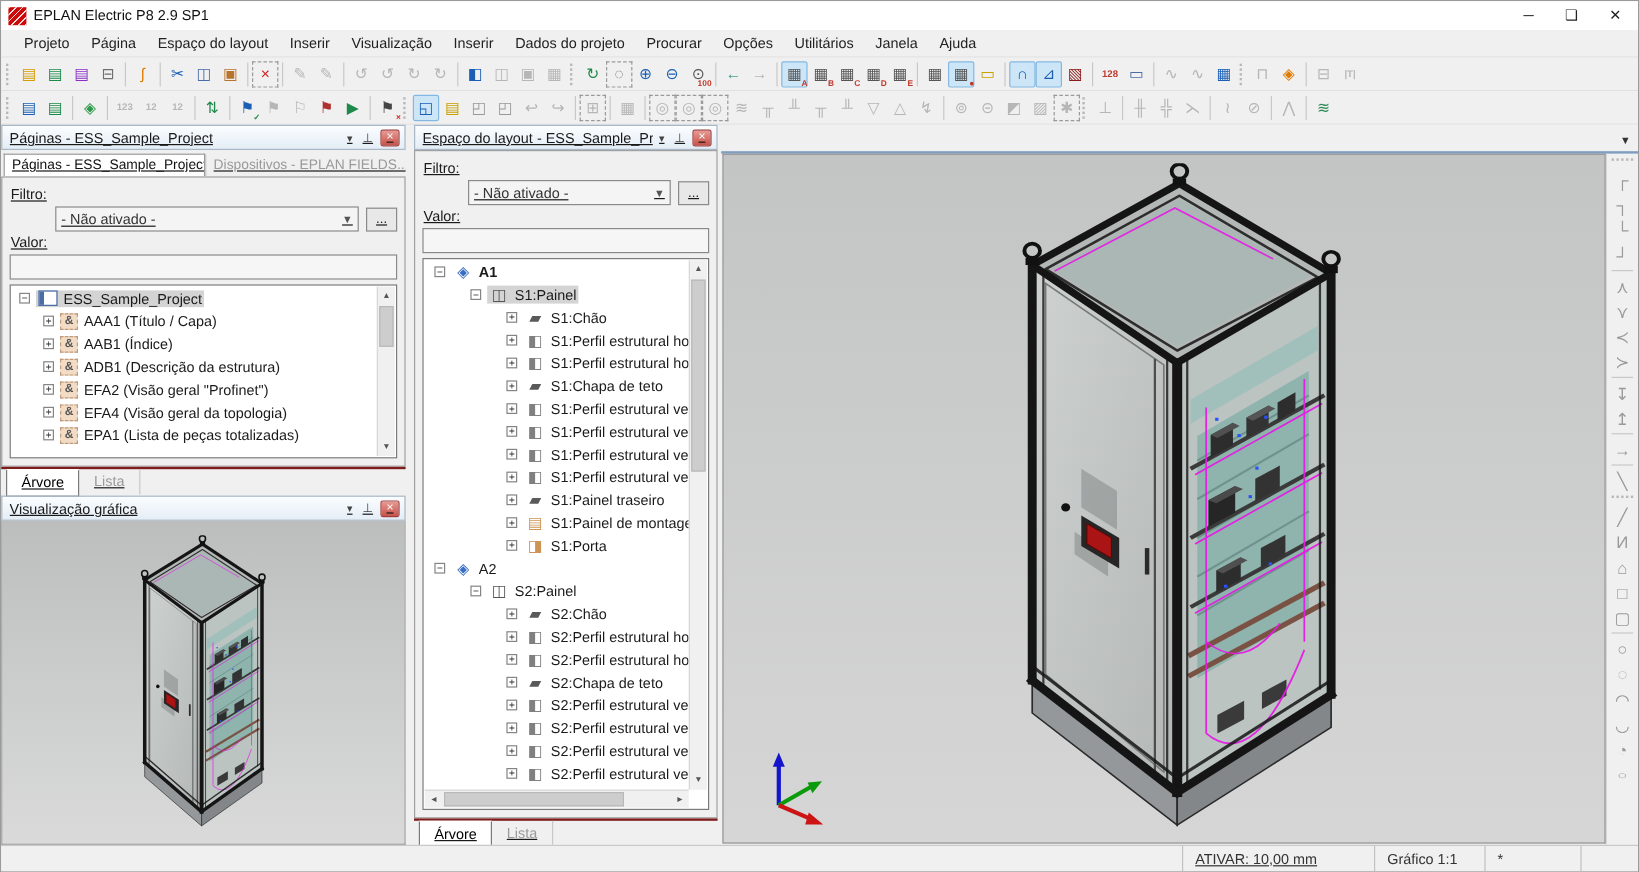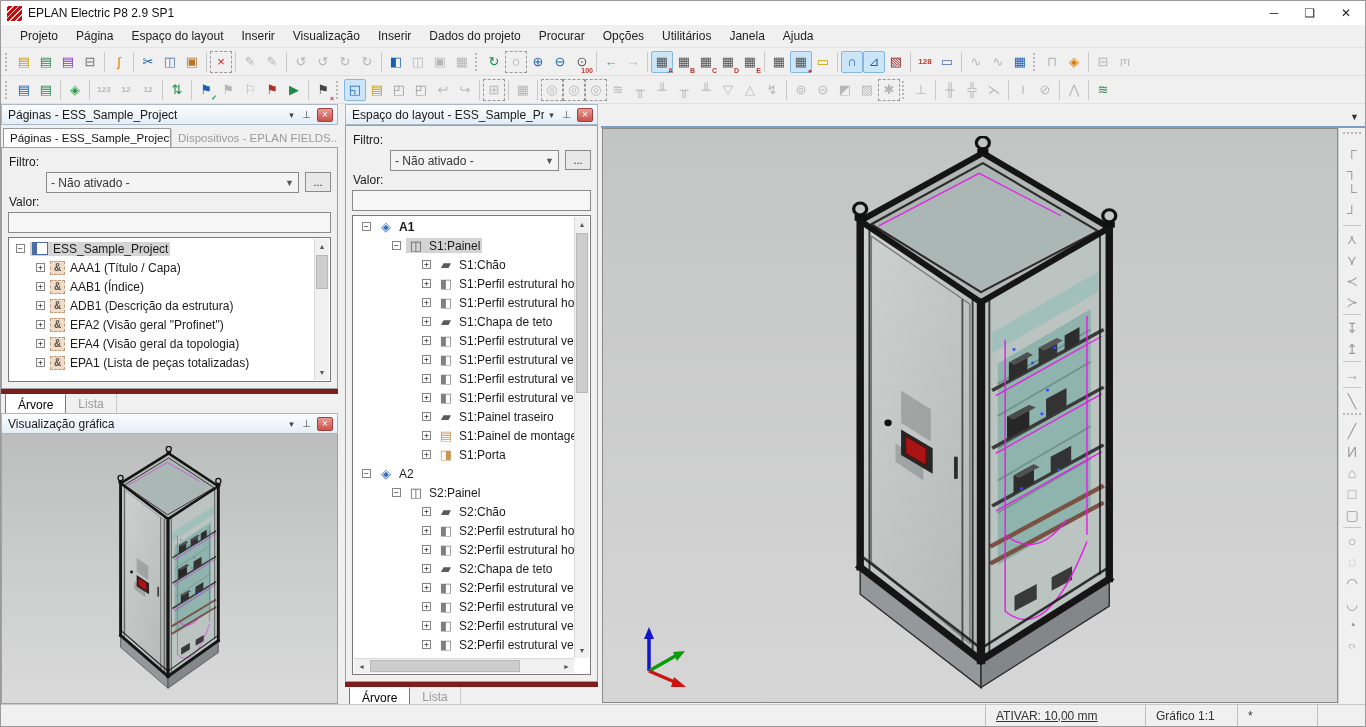--- a/index.html
+++ b/index.html
@@ -30,39 +30,39 @@
   .tb-item .txt { font-size:8px; font-weight:bold; letter-spacing:0; }
   .tb-sep { width:1px; height:20px; background:#c8c8c8; margin:0 3px; flex:none; }
   .tb-handle { width:4px; height:18px; border-left:2px dotted #b8b8b8; margin:0 4px 0 2px; flex:none; }
 
   
   .mainrow { flex:1; display:flex; min-height:0; background:#f0f0f0; }
   .splitter { width:7px; flex:none; }
   .splitter2 { width:3px; flex:none; }
 
   
-  .panel { display:flex; flex-direction:column; min-height:0; }
+  .panel { display:flex; flex-direction:column; min-height:0;text-decoration:underline; }
   .p-left { width:337px; flex:none; }
   .p-mid  { width:253px; flex:none; display:flex; flex-direction:column; }
   .phead { height:21px; background:linear-gradient(#fbfdff,#e4edf6); border:1px solid #a8b8c8;
     display:flex; align-items:center; padding:0 4px 0 6px; flex:none; }
   .phead .ptitle { flex:1; font-size:12px; color:#1a1a1a; white-space:nowrap; overflow:hidden; }
   .phbtn { width:15px; height:15px; display:flex; align-items:center; justify-content:center; font-size:9px; color:#444; flex:none; }
   .phclose { background:linear-gradient(#e89a92,#c8534a); border:1px solid #a04040; color:#fff; font-size:10px; line-height:1;
     width:16px; height:14px; border-radius:2px; margin-left:3px; }
   .pin-rot { transform:rotate(0deg); font-size:10px; }
 
   .ptabs { height:22px; display:flex; align-items:flex-end; padding-left:2px; background:#f0f0f0; flex:none; }
   .ptab { padding:3px 6px; font-size:11.5px; white-space:nowrap; overflow:hidden; max-width:175px; }
   .ptab.active { background:#fff; border:1px solid #9a9a9a; border-bottom:none; color:#111; }
   .ptab.inactive { color:#9a9a9a; border-left:1px solid #c8c8c8; }
 
   .groupbox { border:1px solid #a0a0a0; background:#f0f0f0; padding:5px 6px 6px 6px; display:flex; flex-direction:column; min-height:0; }
   .lbl { font-size:12px; margin:2px 0 3px 1px; }
-  .selrow { display:flex; gap:6px; align-items:flex-start;padding-left:38px; }
+  .selrow { display:flex; gap:6px; align-items:center;padding-left:38px; }
   .select { flex:1; height:21px; border:1px solid #8a8a8a; background:#f4f4f4; display:flex; align-items:center; padding:0 4px; font-size:12px; color:#333; }
   .select .arrow { margin-left:auto; color:#555; font-size:9px; }
   .browse { width:26px; height:20px; border:1px solid #8a8a8a; background:#e8e8e8; text-align:center; font-size:11px; line-height:18px; }
   .input { height:21px; border:1px solid #8a8a8a; background:#f6f6f6; margin-bottom:4px; }
 
   .treebox { background:#fff; border:1px solid #7a7a7a; position:relative; overflow:hidden; flex:1; min-height:0; }
   .treebox .rows { position:absolute; inset:1px 16px 1px 1px; overflow:hidden; }
   .trow { height:19px; display:flex; align-items:center; font-size:12px; white-space:nowrap; }
   .exp { width:9px; height:9px; border:1px solid #848484; background:#fff; font:8px/7px "DejaVu Sans Mono",monospace;
     text-align:center; margin-right:5px; flex:none; color:#333; }
@@ -74,21 +74,21 @@
   .proj-ic { width:16px; height:13px; border:1px solid #4a6da8; background:linear-gradient(90deg,#4a6da8 0 4px,#fff 4px); }
   .glyph-ic { font-size:13px; width:16px; text-align:center; }
 
   .vsb { position:absolute; top:1px; right:1px; bottom:1px; width:15px; background:#f0f0f0; border-left:1px solid #d8d8d8; }
   .vsb .sa { height:15px; font-size:7px; color:#555; text-align:center; line-height:15px; background:#f0f0f0; }
   .vsb .thumb { position:absolute; left:1px; right:1px; background:#cdcdcd; border:1px solid #b8b8b8; }
   .hsb { height:15px; background:#f0f0f0; border-top:1px solid #d8d8d8; display:flex; position:relative; flex:none; }
   .hsb .sa { width:15px; font-size:7px; color:#555; text-align:center; line-height:15px; }
   .hsb .thumb { position:absolute; top:1px; bottom:1px; background:#cdcdcd; border:1px solid #b8b8b8; }
 
-  .btabs { height:22px; display:flex; align-items:flex-start; background:#f0f0f0; border-top:5px solid #7f1d1d; padding-left:4px; flex:none; }
+  .btabs { height:22px; display:flex; align-items:flex-start; background:#f0f0f0; border-top:2px solid #7f1d1d; padding-left:4px; flex:none; }
   .btab { padding:3px 12px 4px 12px; font-size:12px; }
   .btab.active { background:#fff; border:1px solid #7a7a7a; border-top:1px solid #fff; color:#000; }
   .btab.inactive { color:#9a9a9a; border-right:1px solid #c8c8c8; }
 
   .previewbody { flex:1; background:linear-gradient(#bcbebe,#dadada); border:1px solid #a0a0a0; border-top:none; position:relative; overflow:hidden; }
 
   
   .workspace { flex:1; display:flex; flex-direction:column; min-width:0; }
   .wtabrow { height:24px; display:flex; align-items:flex-end; background:#f0f0f0; border-bottom:2px solid #7d9ec0; padding-left:8px; position:relative; flex:none; }
   .wtab { display:flex; align-items:center; gap:6px; background:#fff; border:1px solid #8aa0b8; border-bottom:none; padding:3px 6px 4px 10px; font-weight:bold; font-size:12px; }

